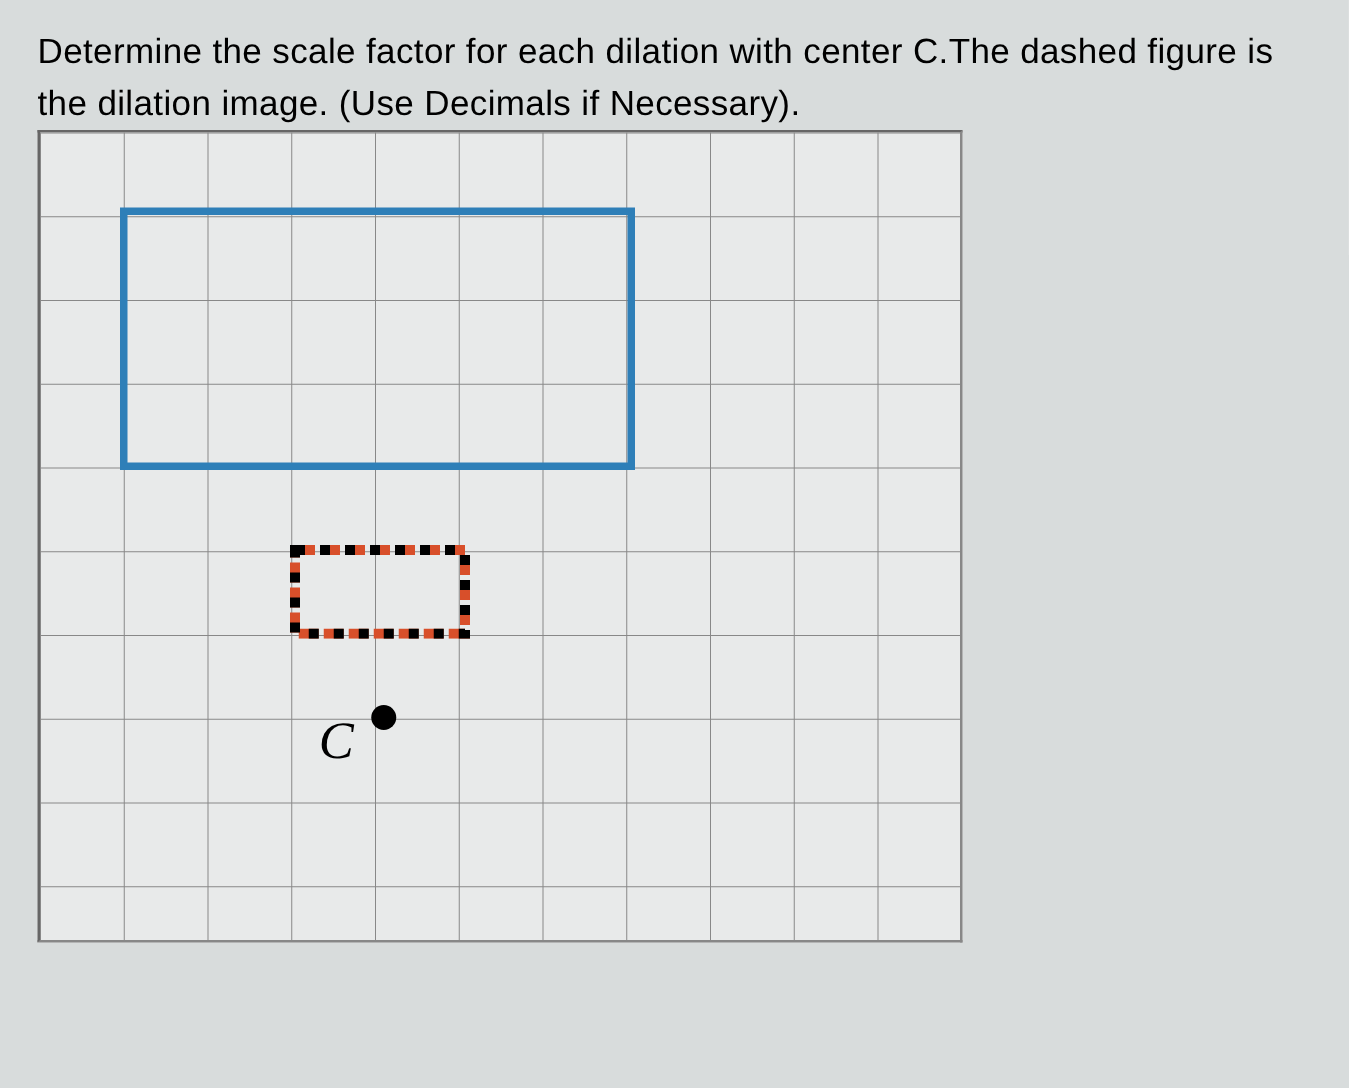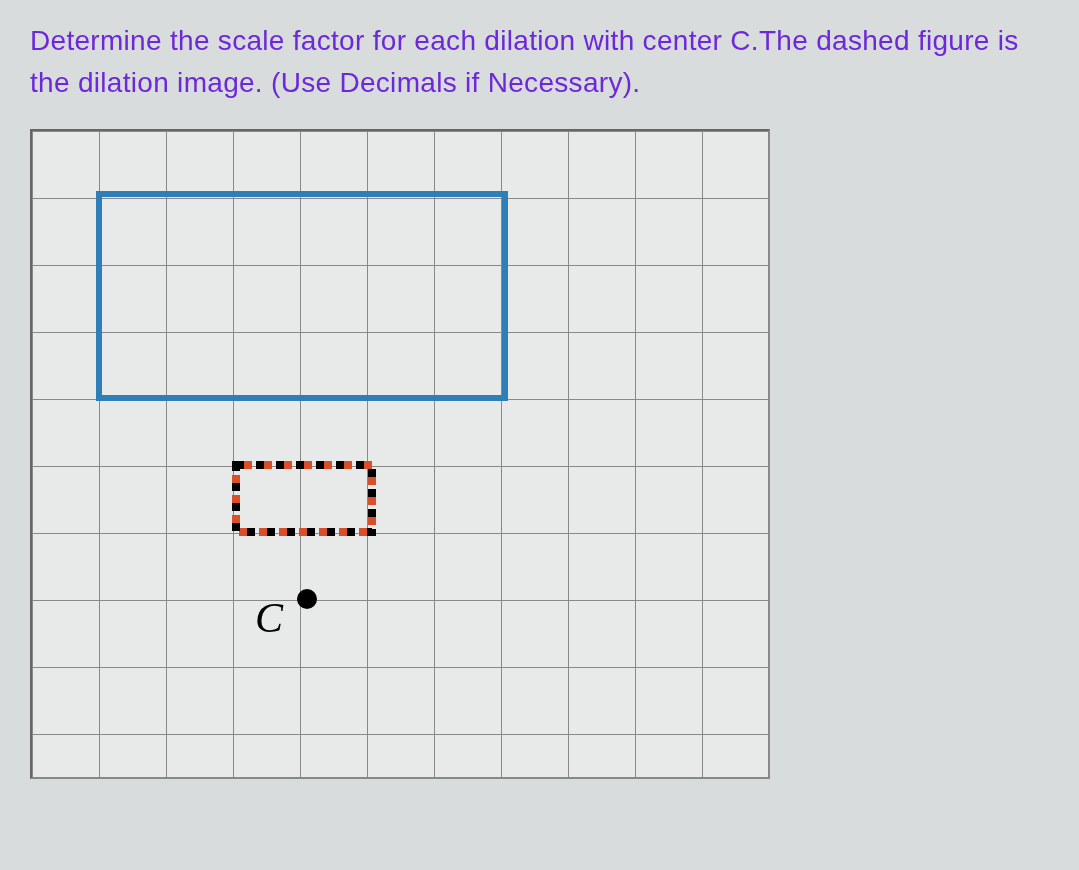--- a/index.html
+++ b/index.html
@@ -9,23 +9,22 @@
     }
     body {
       font-family: Arial, sans-serif;
       background: #d8dcdc;
       padding: 20px 30px;
       width: 1079px;
       height: 870px;
     }
     .question-text {
       font-size: 28px;
-      color: #6d28d9;
+      color: #000000;
       line-height: 1.5;
-      margin-bottom: 25px;
       letter-spacing: 0.3px;
     }
     .grid-container {
       position: relative;
       width: 740px;
       height: 650px;
       background: #e8eaea;
       border: 2px solid #888;
       border-top: 2px solid #666;
       border-left: 2px solid #666;

